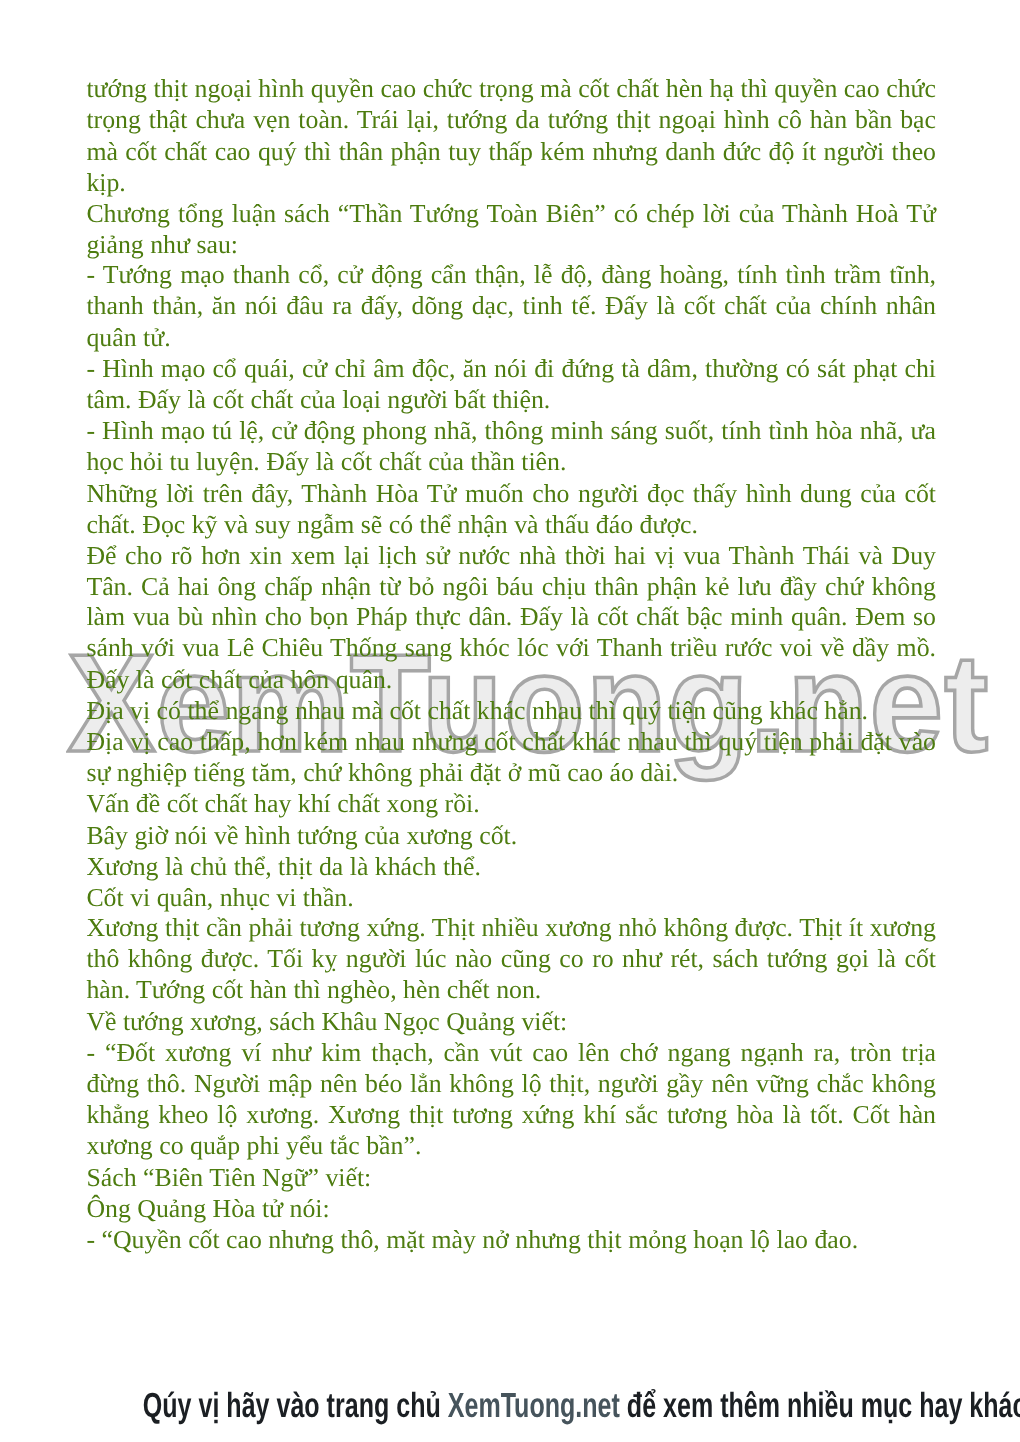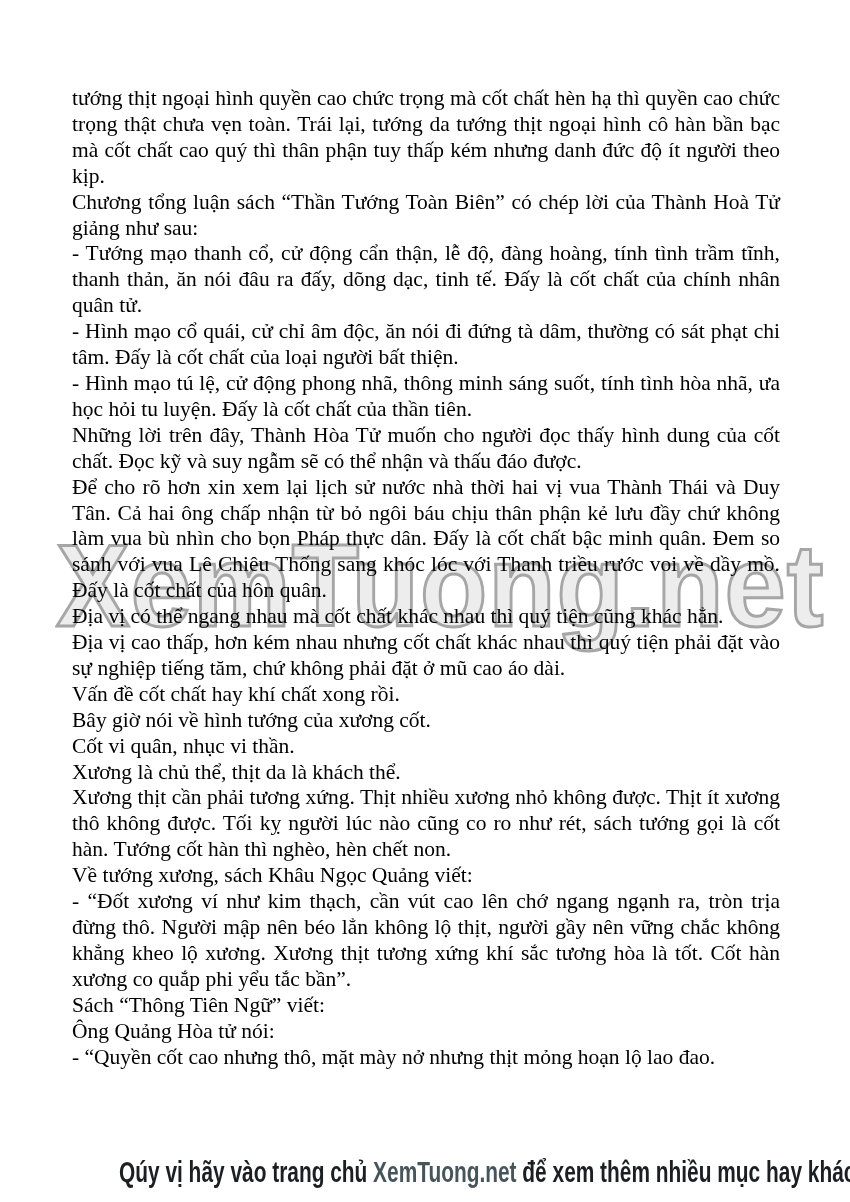--- a/index.html
+++ b/index.html
@@ -28,25 +28,24 @@
     transform: scaleX(0.95);
     transform-origin: left center;
     white-space: nowrap;
     user-select: none;
   }
   .content {
     position: absolute;
     left: 72px; top: 62px;
     width: 708px;
     z-index: 1;
-    color: #000000;
+    color: #4d7c0f;
     font-size: 21.5px;
     line-height: 25.9px;
     text-align: justify;
-    margin-top: 24px;
   }
   .content p { margin: 0; padding: 0; }
   .footer {
     position: absolute;
     left: 0; top: 1156px;
     width: 850px;
     z-index: 1;
     text-align: center;
     font-family: "Liberation Sans", sans-serif;
     font-weight: bold;
@@ -70,25 +69,25 @@
     <p>Chương tổng luận sách “Thần Tướng Toàn Biên” có chép lời của Thành Hoà Tử giảng như sau:</p>
     <p>- Tướng mạo thanh cổ, cử động cẩn thận, lễ độ, đàng hoàng, tính tình trầm tĩnh, thanh thản, ăn nói đâu ra đấy, dõng dạc, tinh tế. Đấy là cốt chất của chính nhân quân tử.</p>
     <p>- Hình mạo cổ quái, cử chỉ âm độc, ăn nói đi đứng tà dâm, thường có sát phạt chi tâm. Đấy là cốt chất của loại người bất thiện.</p>
     <p>- Hình mạo tú lệ, cử động phong nhã, thông minh sáng suốt, tính tình hòa nhã, ưa học hỏi tu luyện. Đấy là cốt chất của thần tiên.</p>
     <p>Những lời trên đây, Thành Hòa Tử muốn cho người đọc thấy hình dung của cốt chất. Đọc kỹ và suy ngẫm sẽ có thể nhận và thấu đáo được.</p>
     <p>Để cho rõ hơn xin xem lại lịch sử nước nhà thời hai vị vua Thành Thái và Duy Tân. Cả hai ông chấp nhận từ bỏ ngôi báu chịu thân phận kẻ lưu đầy chứ không làm vua bù nhìn cho bọn Pháp thực dân. Đấy là cốt chất bậc minh quân. Đem so sánh với vua Lê Chiêu Thống sang khóc lóc với Thanh triều rước voi về dầy mồ. Đấy là cốt chất của hôn quân.</p>
     <p>Địa vị có thể ngang nhau mà cốt chất khác nhau thì quý tiện cũng khác hẳn.</p>
     <p>Địa vị cao thấp, hơn kém nhau nhưng cốt chất khác nhau thì quý tiện phải đặt vào sự nghiệp tiếng tăm, chứ không phải đặt ở mũ cao áo dài.</p>
     <p>Vấn đề cốt chất hay khí chất xong rồi.</p>
     <p>Bây giờ nói về hình tướng của xương cốt.</p>
+    <p>Xương là chủ thể, thịt da là khách thể.</p>
     <p>Cốt vi quân, nhục vi thần.</p>
-    <p>Xương là chủ thể, thịt da là khách thể.</p>
     <p>Xương thịt cần phải tương xứng. Thịt nhiều xương nhỏ không được. Thịt ít xương thô không được. Tối kỵ người lúc nào cũng co ro như rét, sách tướng gọi là cốt hàn. Tướng cốt hàn thì nghèo, hèn chết non.</p>
     <p>Về tướng xương, sách Khâu Ngọc Quảng viết:</p>
     <p>- “Đốt xương ví như kim thạch, cần vút cao lên chớ ngang ngạnh ra, tròn trịa đừng thô. Người mập nên béo lẳn không lộ thịt, người gầy nên vững chắc không khẳng kheo lộ xương. Xương thịt tương xứng khí sắc tương hòa là tốt. Cốt hàn xương co quắp phi yểu tắc bần”.</p>
-    <p>Sách “Thông Tiên Ngữ” viết:</p>
+    <p>Sách “Biên Tiên Ngữ” viết:</p>
     <p>Ông Quảng Hòa tử nói:</p>
     <p>- “Quyền cốt cao nhưng thô, mặt mày nở nhưng thịt mỏng hoạn lộ lao đao.</p>
   </div>
 
   <div class="footer"><span>Qúy vị hãy vào trang chủ </span><span class="brand">XemTuong.net</span><span> để xem thêm nhiều mục hay khác</span></div>
 
 </div>
 
 </body></html>

